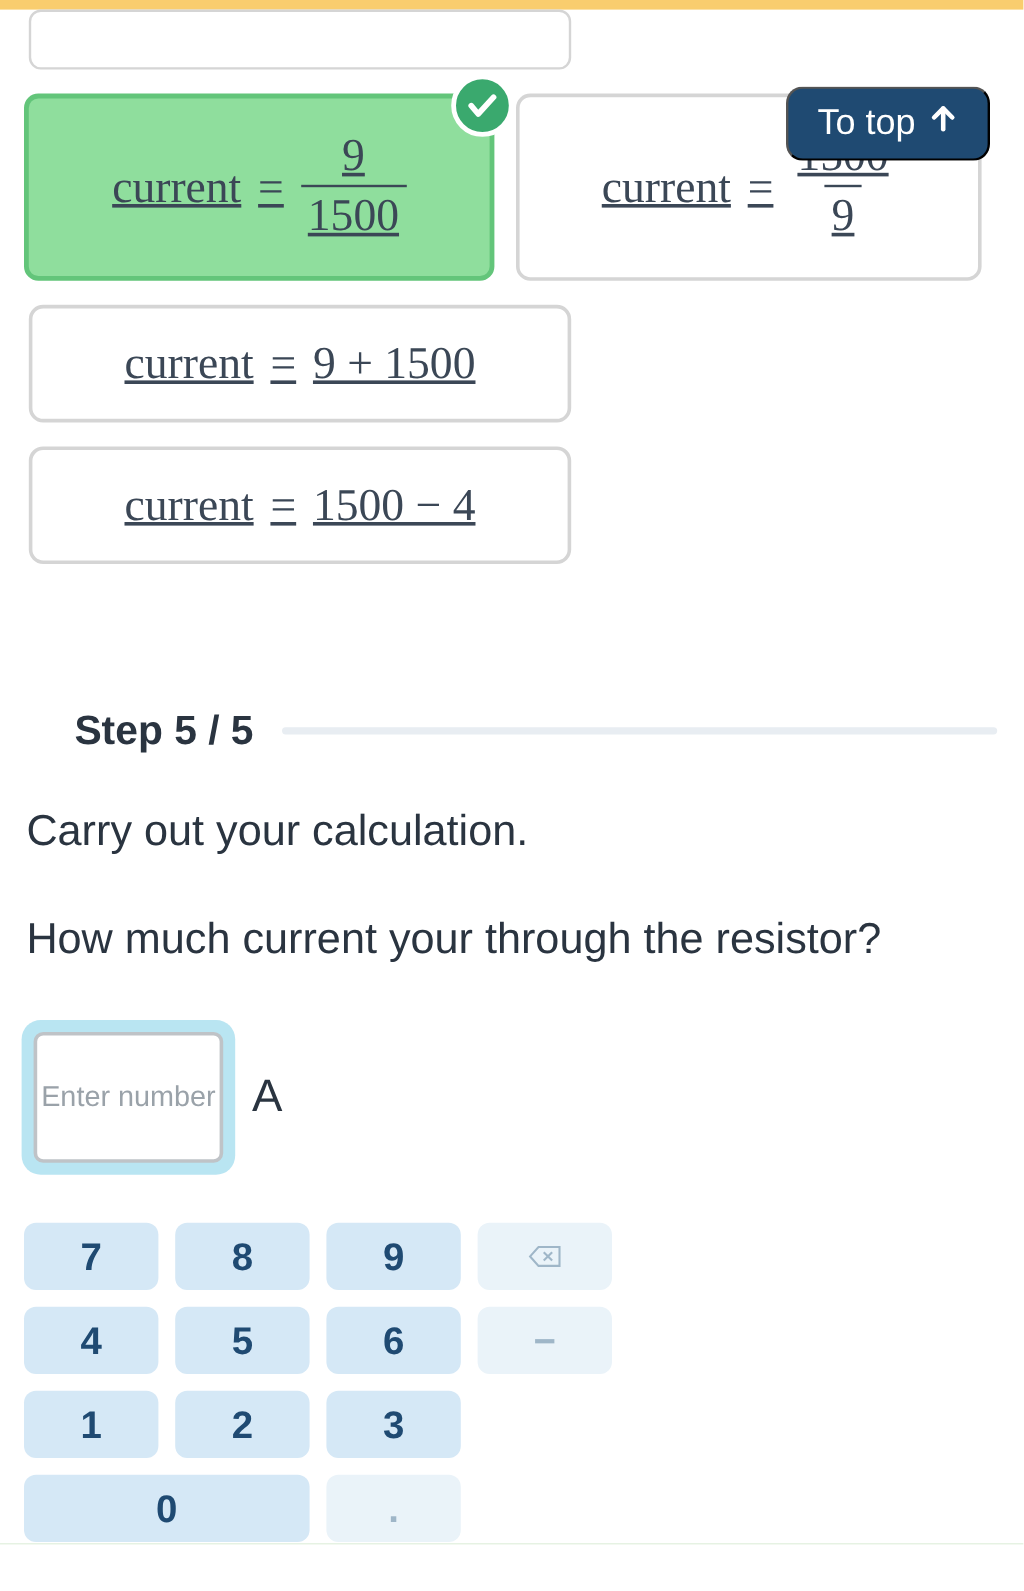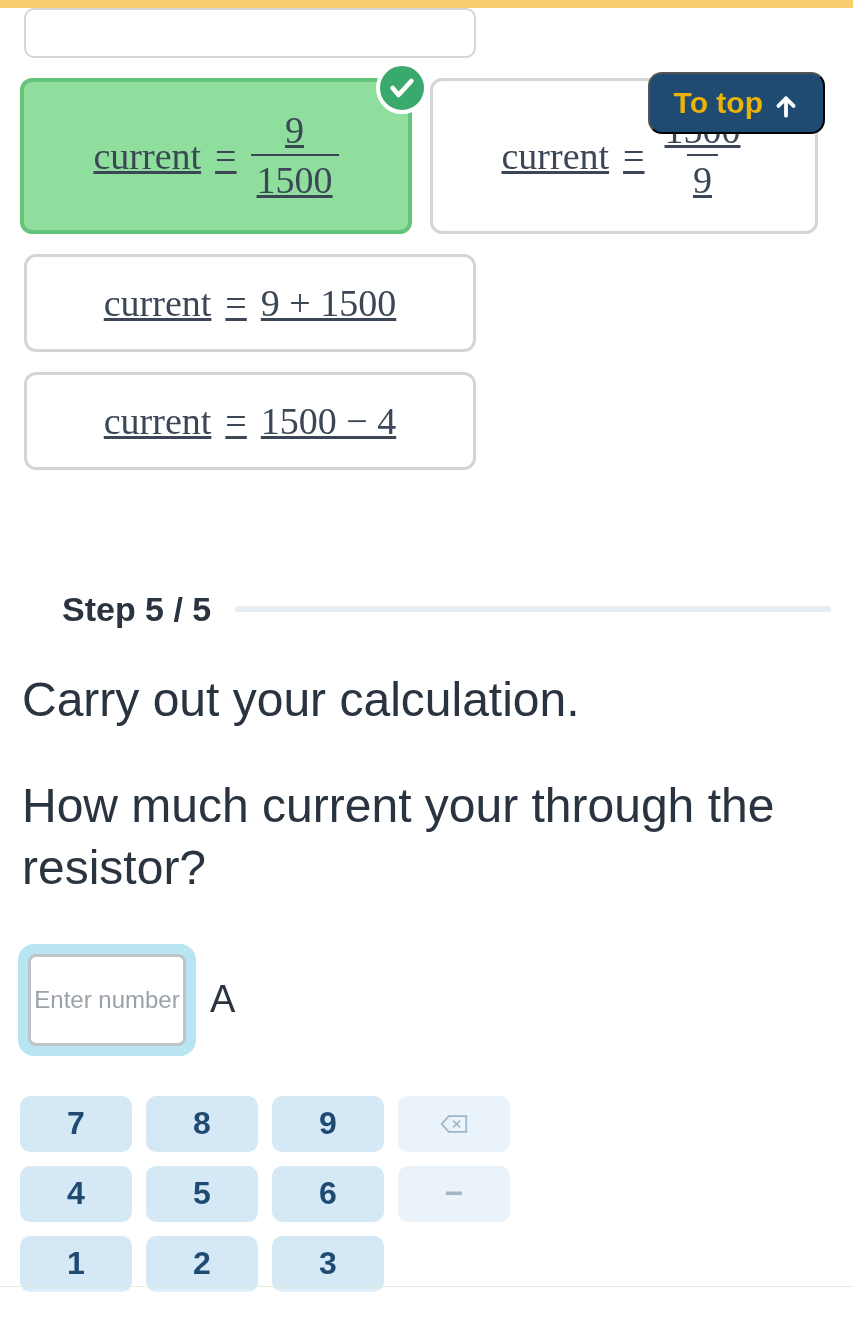--- a/index.html
+++ b/index.html
@@ -86,28 +86,28 @@
       align-items: center;
       line-height: 1.1;
     }
     .frac .num { padding: 0 6px 2px 6px; }
     .frac .den { border-top: 2.5px solid #3b4756; padding: 4px 6px 0 6px; }
     .to-top {
       position: absolute;
       top: 72px;
       right: 28px;
       background: #1f4a72;
-      color: #eab308;
-      font-family: -apple-system, Helvetica, Arial, sans-serif;
-      font-weight: 700;
+      color: #ffffff;
+      font-family: -apple-system, Helvetica, Arial, sans-serif;
+      font-weight: 400;
       font-size: 30px;
       padding: 12px 24px;
       border-radius: 14px;
       display: flex;
-      align-items: flex-end;
+      align-items: flex-start;
       gap: 10px;
       z-index: 10;
     }
     .to-top svg { width: 26px; height: 26px; }
     .step-header {
       display: flex;
       align-items: center;
       gap: 24px;
       margin: 120px 22px 40px 22px;
     }
@@ -120,39 +120,39 @@
       margin-left: 40px;
     }
     .step-line {
       flex: 1;
       height: 6px;
       background: #e8edf2;
       border-radius: 3px;
     }
     .prompt {
       font-family: -apple-system, Helvetica, Arial, sans-serif;
-      font-size: 48px;
+      font-size: 36px;
       color: #2a3440;
       margin: 0 22px 44px 22px;
       line-height: 1.3;
     }
     .input-row {
       display: flex;
       align-items: center;
       gap: 14px;
       margin: 0 0 40px 18px;
     }
     .input-wrap {
       background: #b9e5f2;
       border-radius: 16px;
       padding: 10px;
     }
     .num-input {
       width: 158px;
-      height: 92px;
+      height: 109px;
       border: 3px solid #bfc3c7;
       border-radius: 8px;
       font-size: 24px;
       font-family: -apple-system, Helvetica, Arial, sans-serif;
       color: #8e969d;
       text-align: center;
       outline: none;
     }
     .num-input::placeholder { color: #9aa2a9; }
     .unit {

